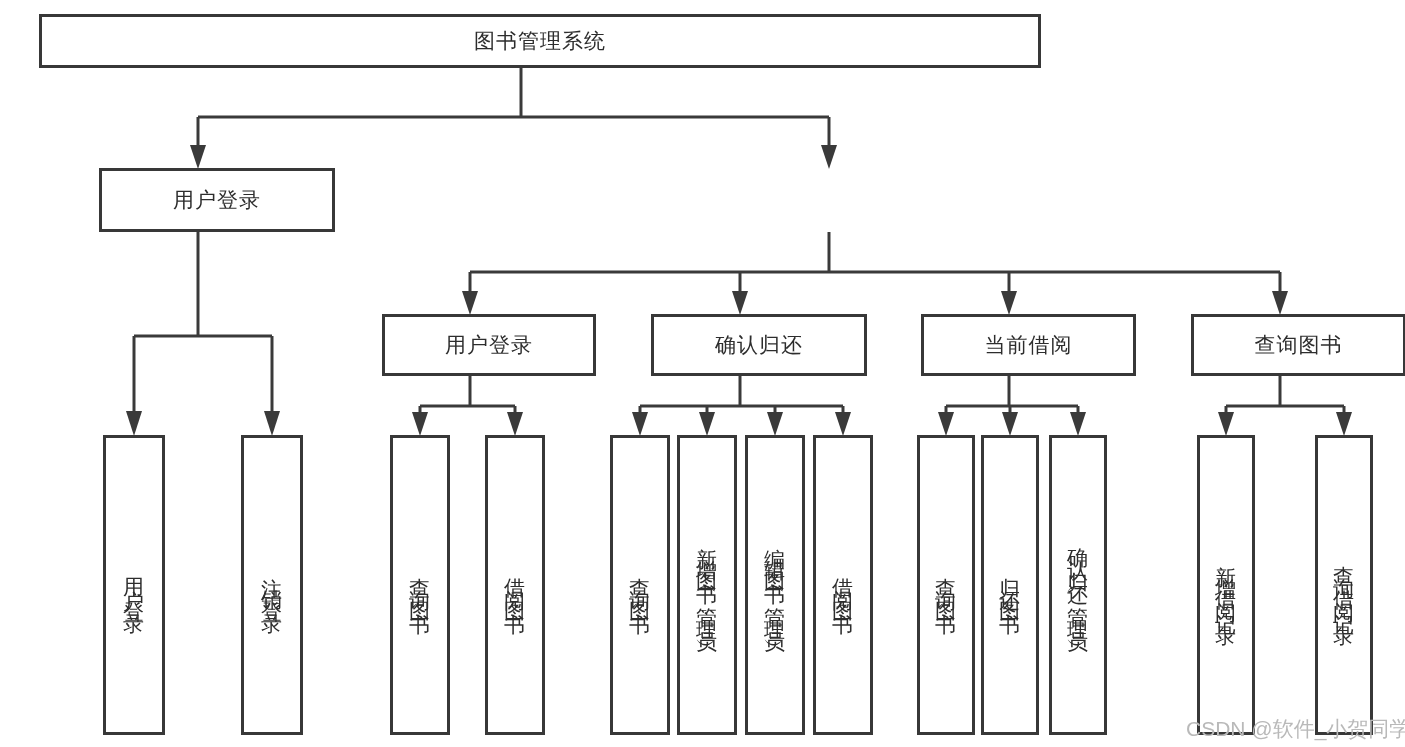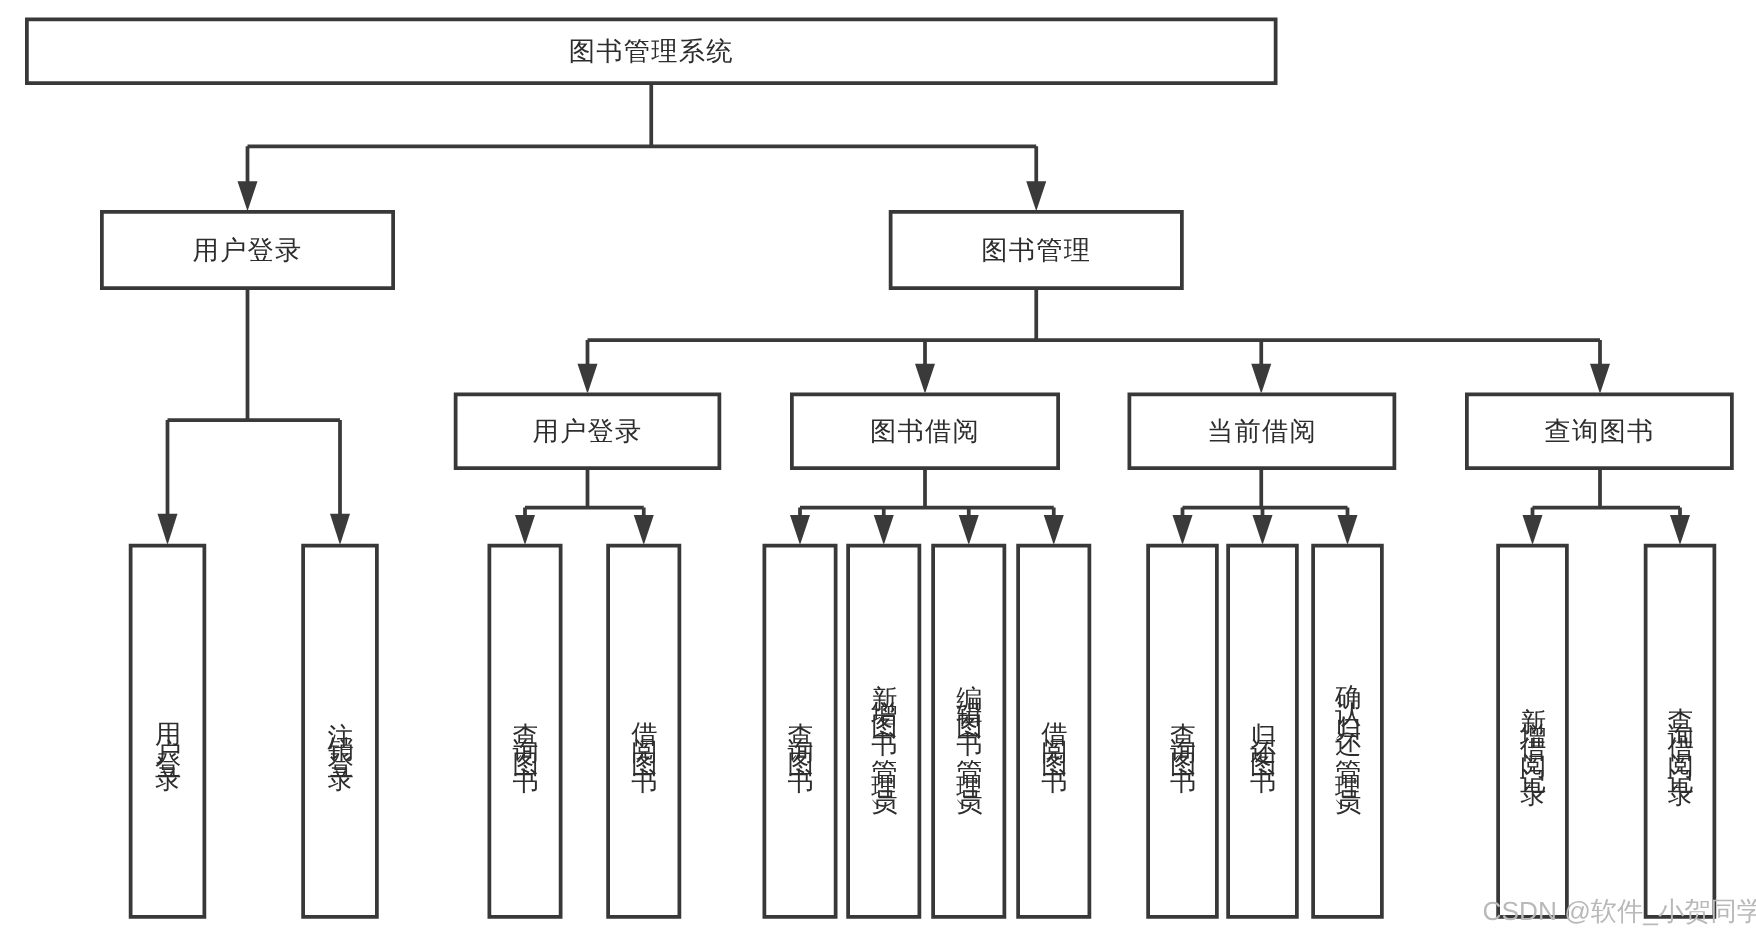--- a/index.html
+++ b/index.html
@@ -22,21 +22,21 @@
   .arrow{fill:var(--line);stroke:none;}
   .box{
     position:absolute;
     box-sizing:border-box;
     background:#fff;
     border:3px solid var(--border);
     display:flex;align-items:center;justify-content:center;
     color:var(--text);
     z-index:2;
   }
-  .box.h{font-size:21px;letter-spacing:1px;}
+  .box.h{font-size:21px;letter-spacing:1px;margin-left:19px;}
   .box.v span{
     writing-mode:vertical-rl;
     text-orientation:mixed;
     font-size:21px;
     letter-spacing:12px;
     line-height:1;
     white-space:nowrap;
   }
   .watermark{
     position:absolute;
@@ -113,29 +113,26 @@
     <polygon class="arrow" points="1336,412 1352,412 1344,436"></polygon>
   </svg>
 
   <div class="box h" style="left:20px;top:14px;width:1002px;height:54px">
     <span>图书管理系统</span>
   </div>
 
   <div class="box h" style="left:80px;top:168px;width:236px;height:64px">
     <span>用户登录</span>
   </div>
-  <div class="box h" style="left:711px;top:168px;width:236px;height:64px">
-    <span>图书管理</span>
-  </div>
 
   <div class="box h" style="left:363px;top:314px;width:214px;height:62px">
     <span>用户登录</span>
   </div>
   <div class="box h" style="left:632px;top:314px;width:216px;height:62px">
-    <span>图书借阅</span>
+    <span>确认归还</span>
   </div>
   <div class="box h" style="left:902px;top:314px;width:215px;height:62px">
     <span>当前借阅</span>
   </div>
   <div class="box h" style="left:1172px;top:314px;width:215px;height:62px">
     <span>查询图书</span>
   </div>
 
   <div class="box v" style="left:103px;top:435px;width:62px;height:300px">
     <span>用户登录</span>

